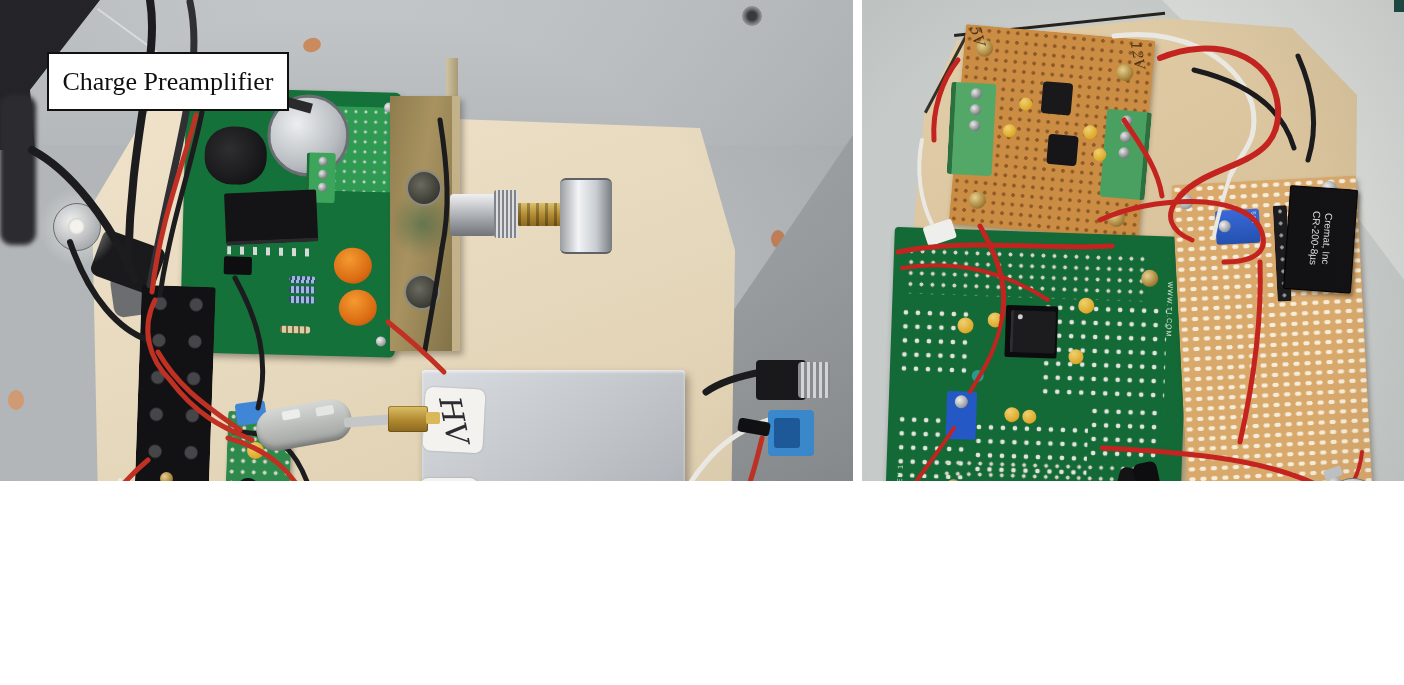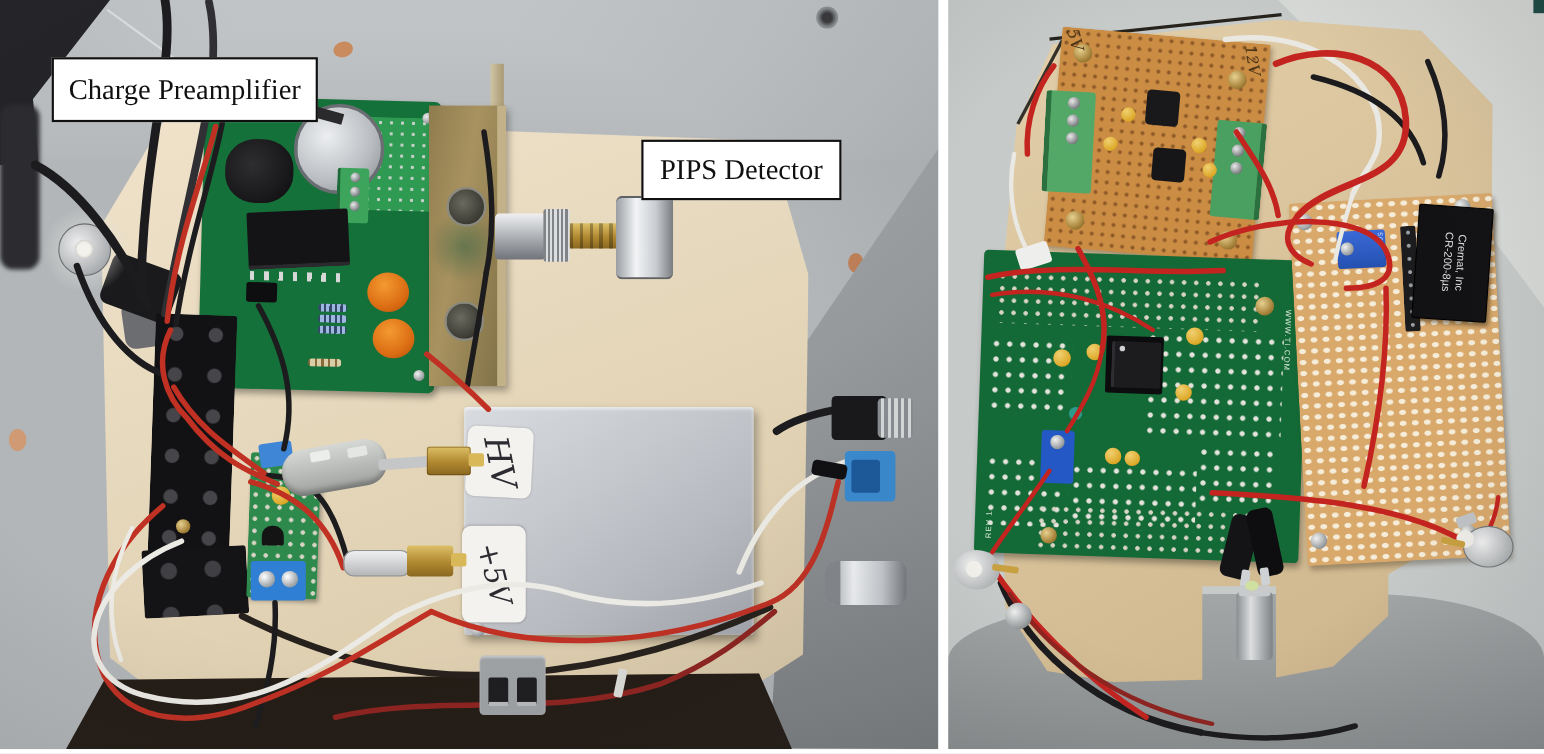--- a/index.html
+++ b/index.html
@@ -1,16 +1,16 @@
 <!DOCTYPE html>
 <html><head>
 <meta charset="utf-8">
 <style>
   html,body{margin:0;padding:0;background:#ffffff;}
-  #fig{position:relative;width:1404px;height:685px;background:#ffffff;overflow:hidden;
+  #fig{position:relative;width:1404px;height:481px;background:#ffffff;overflow:hidden;
        font-family:"Liberation Sans",sans-serif;}
   .abs{position:absolute;}
   .photo{position:absolute;top:0;height:681px;overflow:hidden;}
   .photo::after{content:"";position:absolute;inset:0;pointer-events:none;
        background:radial-gradient(ellipse at 40% 45%, transparent 55%, rgba(50,50,55,0.14));}
   .anno{position:absolute;background:#ffffff;border:2px solid #101010;display:flex;
        align-items:center;justify-content:center;z-index:50;
        font-family:"Liberation Serif","DejaVu Serif",serif;font-size:26px;color:#101010;}
   .sticker{position:absolute;background:#f3f2ee;border-radius:8px;display:flex;
        align-items:center;justify-content:center;box-shadow:0 0 2px rgba(0,0,0,.25);}
@@ -377,17 +377,14 @@
     <div class="abs" style="left:468px;top:478px;width:44px;height:36px;border-radius:50%;border:1px solid #707476;
                 background:radial-gradient(circle at 38% 38%,#f2f2f2,#9a9ea0);"></div>
     <div class="abs" style="left:462px;top:482px;width:16px;height:16px;border-radius:50%;background:#f0eee8;"></div>
     <div class="abs" style="left:448px;top:490px;width:22px;height:6px;background:#c8a040;transform:rotate(12deg);border-radius:2px;"></div>
     <div class="abs" style="left:462px;top:468px;width:18px;height:10px;background:#c0c4c6;transform:rotate(-20deg);border-radius:2px;"></div>
   </div>
 
   <div class="anno" style="left:47px;top:52px;width:238px;height:55px;">
     <span>Charge Preamplifier</span>
   </div>
-  <div class="anno" style="left:583px;top:127px;width:178px;height:51px;">
-    <span>PIPS Detector</span>
-  </div>
 
 </div>
 
 </body></html>

